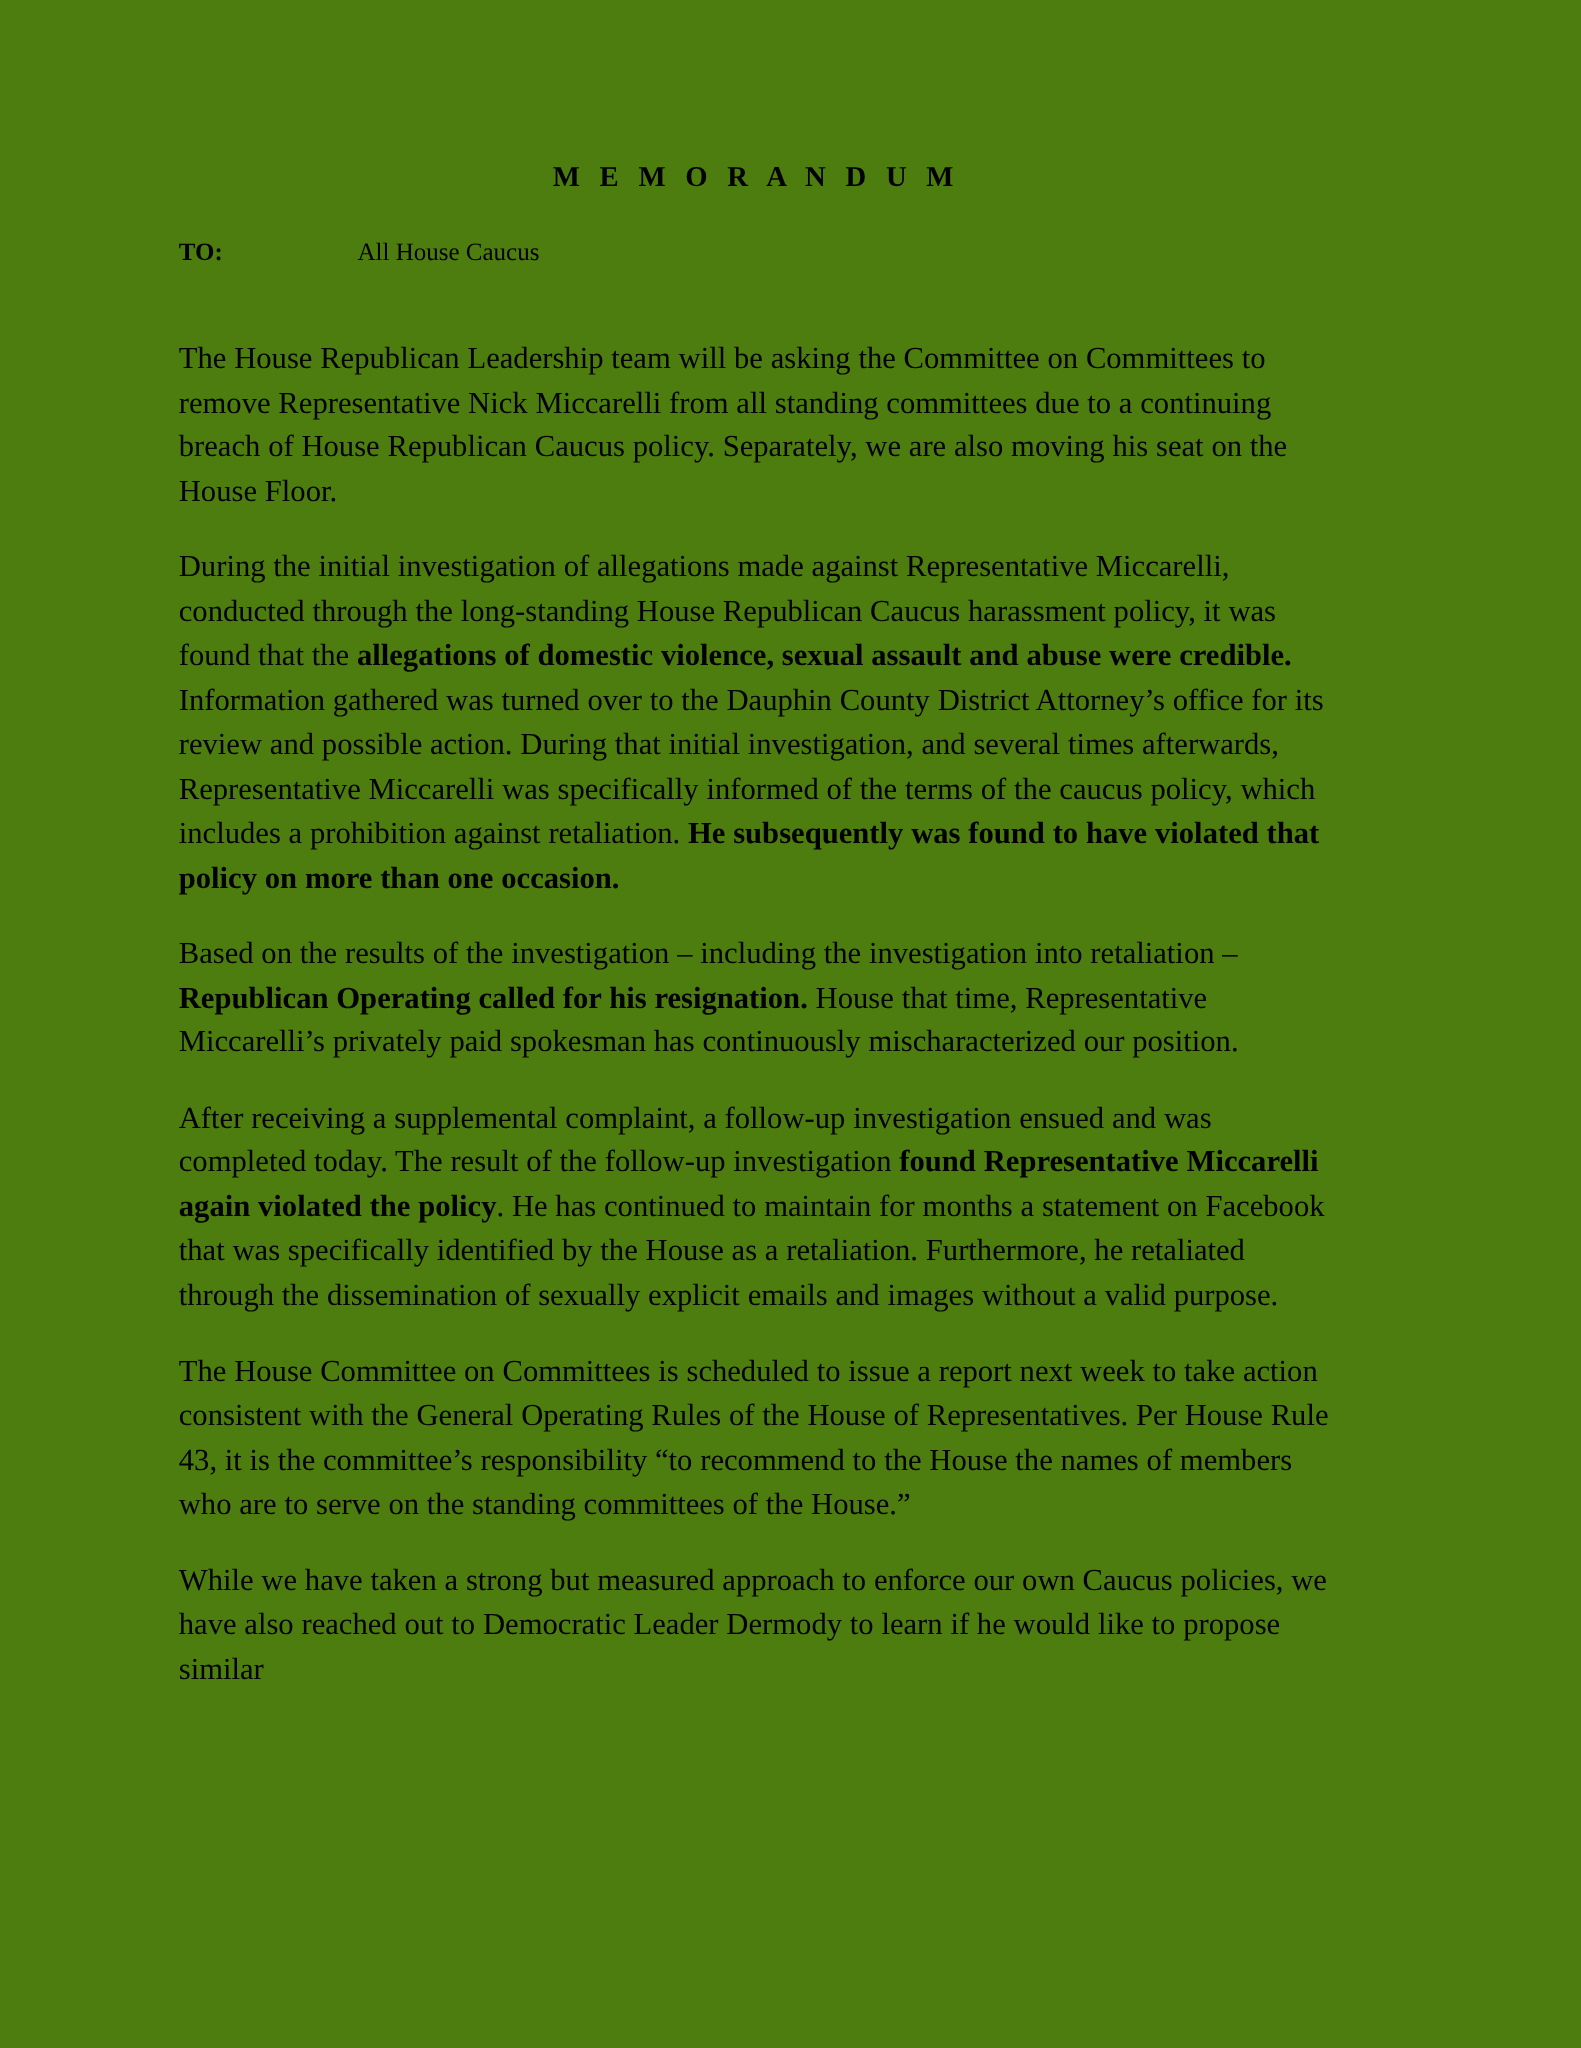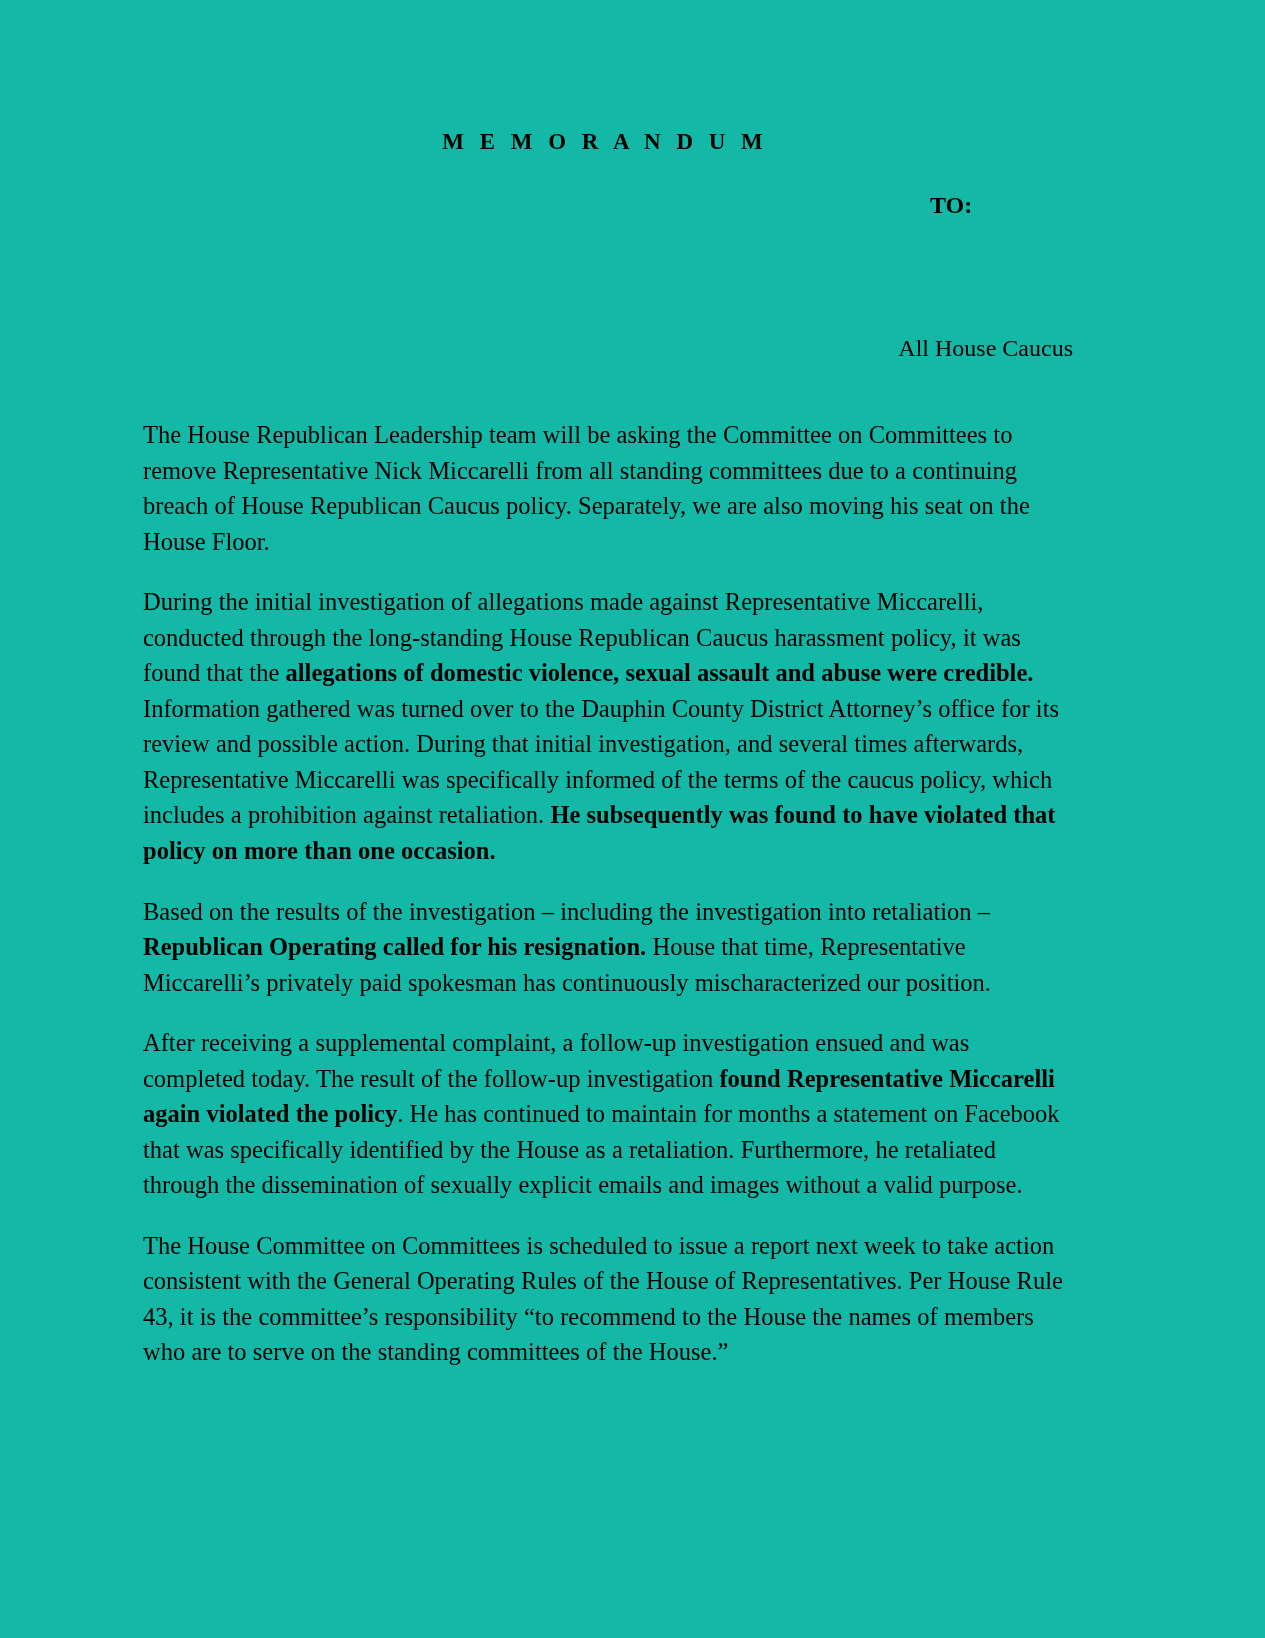--- a/index.html
+++ b/index.html
@@ -11,21 +11,21 @@
   body {
     font-family: "Liberation Serif", "DejaVu Serif", serif;
     color: #000000;
     -webkit-font-smoothing: antialiased;
   }
   .page {
     position: relative;
     width: 1265px;
     height: 1638px;
     margin: 0 auto;
-    background: #14b8a6;
+    background: #4d7c0f;
     overflow: hidden;
     box-sizing: border-box;
   }
   .content {
     position: absolute;
     left: 143px;
     top: 0;
     width: 930px;
   }
   .doc-title {
@@ -36,25 +36,24 @@
     margin: 0;
     padding-top: 128px;
     padding-right: 6px;
     line-height: 1.2;
   }
   .header-block {
     margin-top: 34px;
   }
   .header-row {
     display: flex;
-    align-items: flex-end;
+    align-items: flex-start;
     margin-bottom: 11px;
-    font-size: 24px;
+    font-size: 20px;
     line-height: 1.28;
-    flex-direction: column;
   }
   .header-label {
     font-weight: bold;
     width: 143px;
     flex: 0 0 143px;
     white-space: nowrap;
   }
   .header-value {
     font-weight: normal;
   }
@@ -91,16 +90,17 @@
         </div>
       </div>
 
     <div class="body-block">
 
     <p class="para"><span>The House Republican Leadership team will be asking the Committee on Committees to remove Representative Nick Miccarelli from all standing committees due to a continuing breach of House Republican Caucus policy. Separately, we are also moving his seat on the House Floor.</span></p>
         <p class="para"><span>During the initial investigation of allegations made against Representative Miccarelli, conducted through the long-standing House Republican Caucus harassment policy, it was found that the </span><span class="b">allegations of domestic violence, sexual assault and abuse were credible.</span><span> Information gathered was turned over to the Dauphin County District Attorney’s office for its review and possible action. During that initial investigation, and several times afterwards, Representative Miccarelli was specifically informed of the terms of the caucus policy, which includes a prohibition against retaliation. </span><span class="b">He subsequently was found to have violated that policy on more than one occasion.</span></p>
         <p class="para"><span>Based on the results of the investigation – including the investigation into retaliation – </span><span class="b">Republican Operating called for his resignation.</span><span> House that time, Representative Miccarelli’s privately paid spokesman has continuously mischaracterized our position.</span></p>
         <p class="para"><span>After receiving a supplemental complaint, a follow-up investigation ensued and was completed today. The result of the follow-up investigation </span><span class="b">found Representative Miccarelli again violated the policy</span><span>. He has continued to maintain for months a statement on Facebook that was specifically identified by the House as a retaliation. Furthermore, he retaliated through the dissemination of sexually explicit emails and images without a valid purpose.</span></p>
         <p class="para"><span>The House Committee on Committees is scheduled to issue a report next week to take action consistent with the General Operating Rules of the House of Representatives. Per House Rule 43, it is the committee’s responsibility “to recommend to the House the names of members who are to serve on the standing committees of the House.”</span></p>
+        <p class="para"><span>While we have taken a strong but measured approach to enforce our own Caucus policies, we have also reached out to Democratic Leader Dermody to learn if he would like to propose similar</span></p>
       </div>
 
   </div>
 </div>
 
 </body></html>

